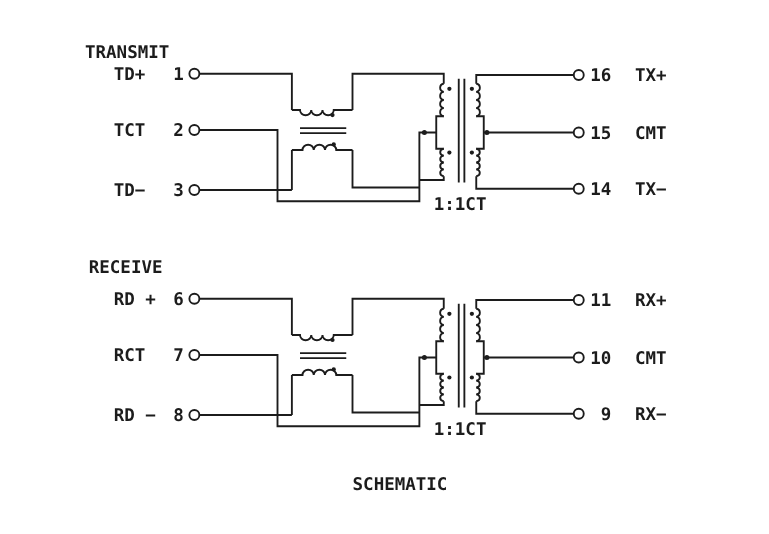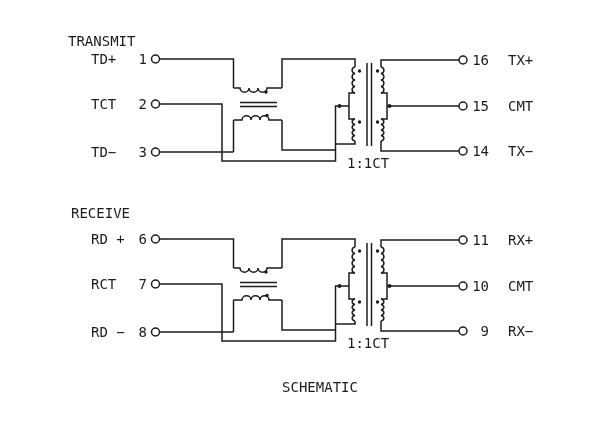--- a/index.html
+++ b/index.html
@@ -1,16 +1,16 @@
 <!DOCTYPE html>
 <html><head>
 <meta charset="utf-8">
 <style>
   html,body{margin:0;padding:0;background:#ffffff;}
-  .sheet{position:relative;width:615px;height:427px;background:#a16207;overflow:hidden;}
+  .sheet{position:relative;width:615px;height:427px;background:#a16207;overflow:hidden;font-weight:bold;}
   svg{display:block;}
   text{font-family:"DejaVu Sans Mono", monospace;font-size:14px;fill:#1c1c1c;}
 </style>
 </head>
 <body>
 
 <div class="sheet">
   <svg id="drawing" width="615" height="427" viewBox="0 0 615 427">
       <rect x="0" y="0" width="615" height="427" fill="#ffffff"></rect>
       <g>

